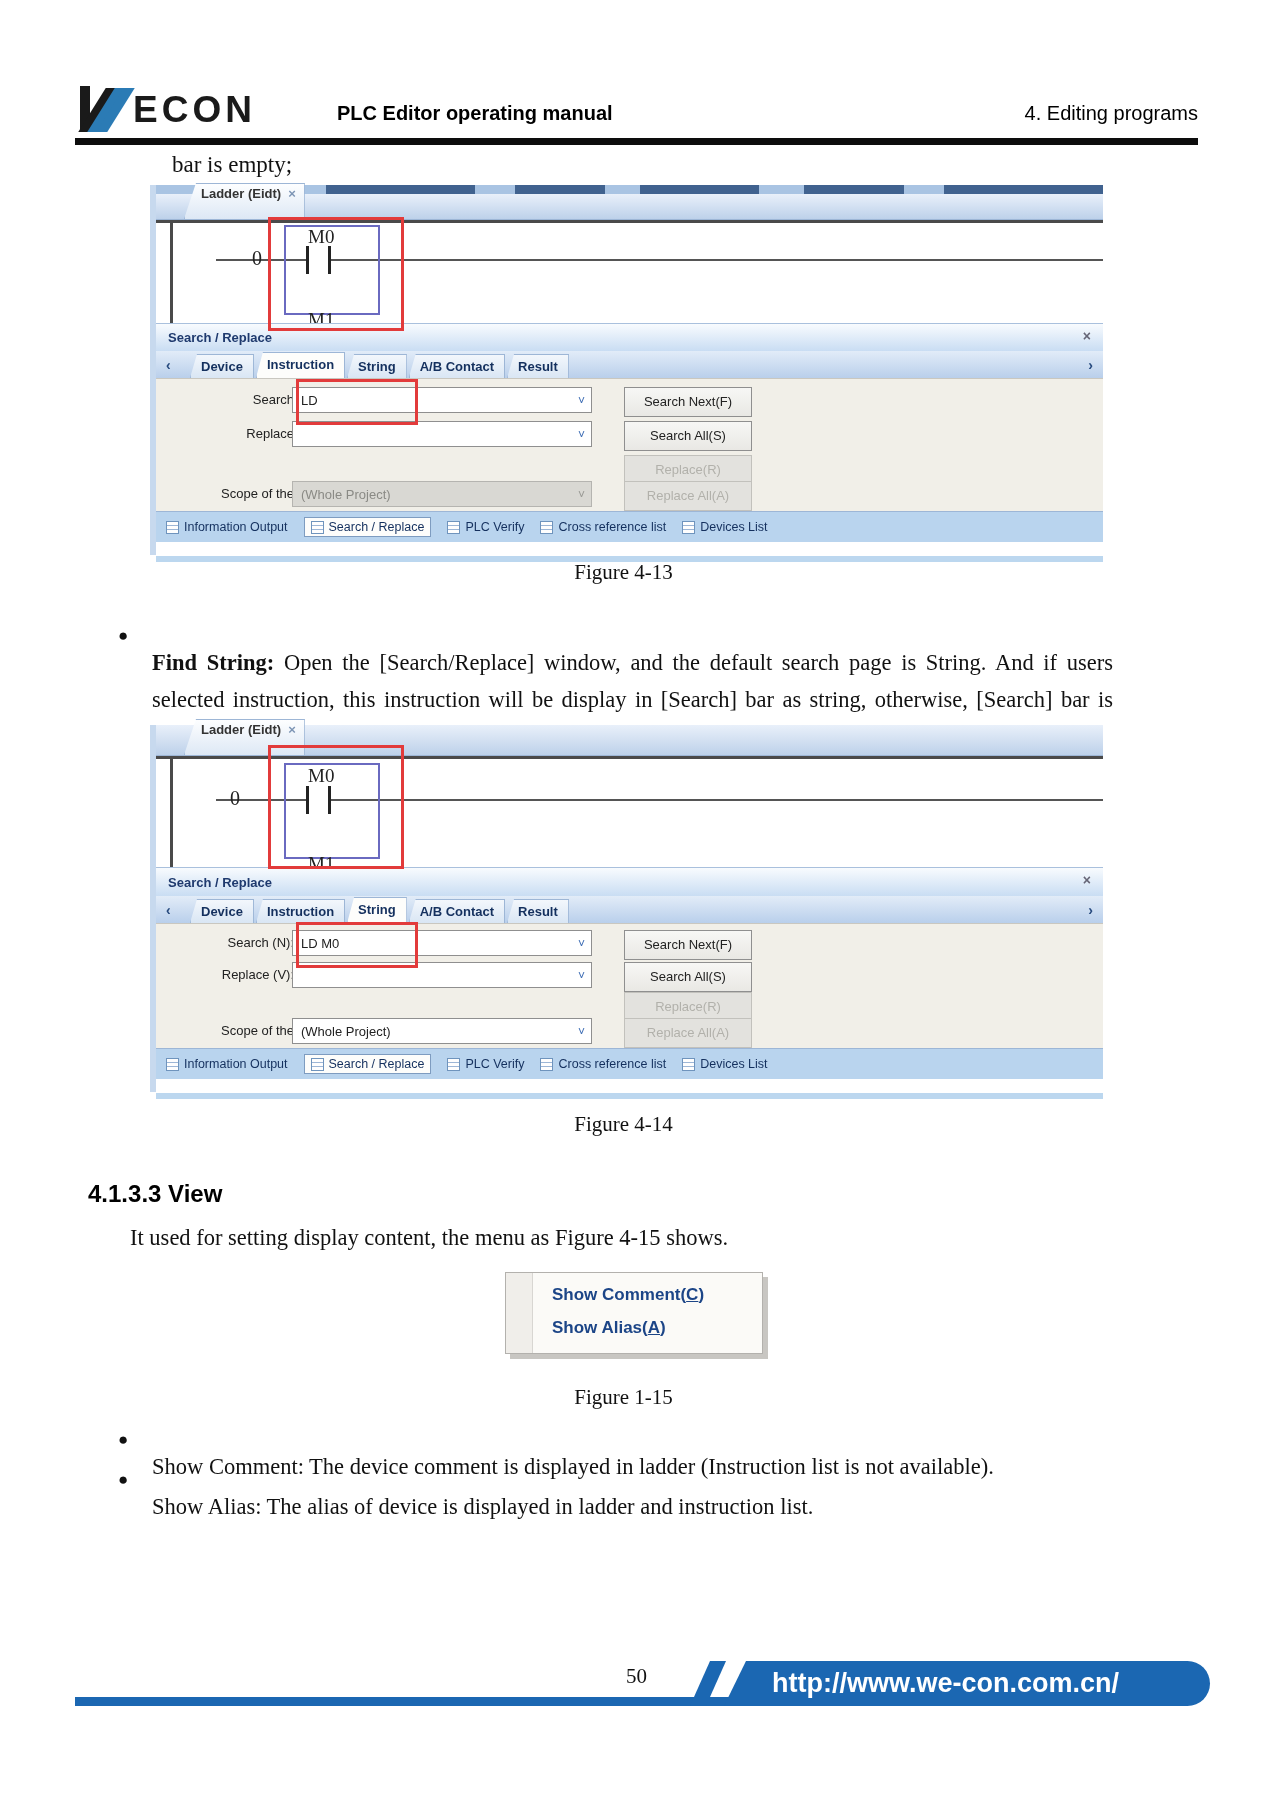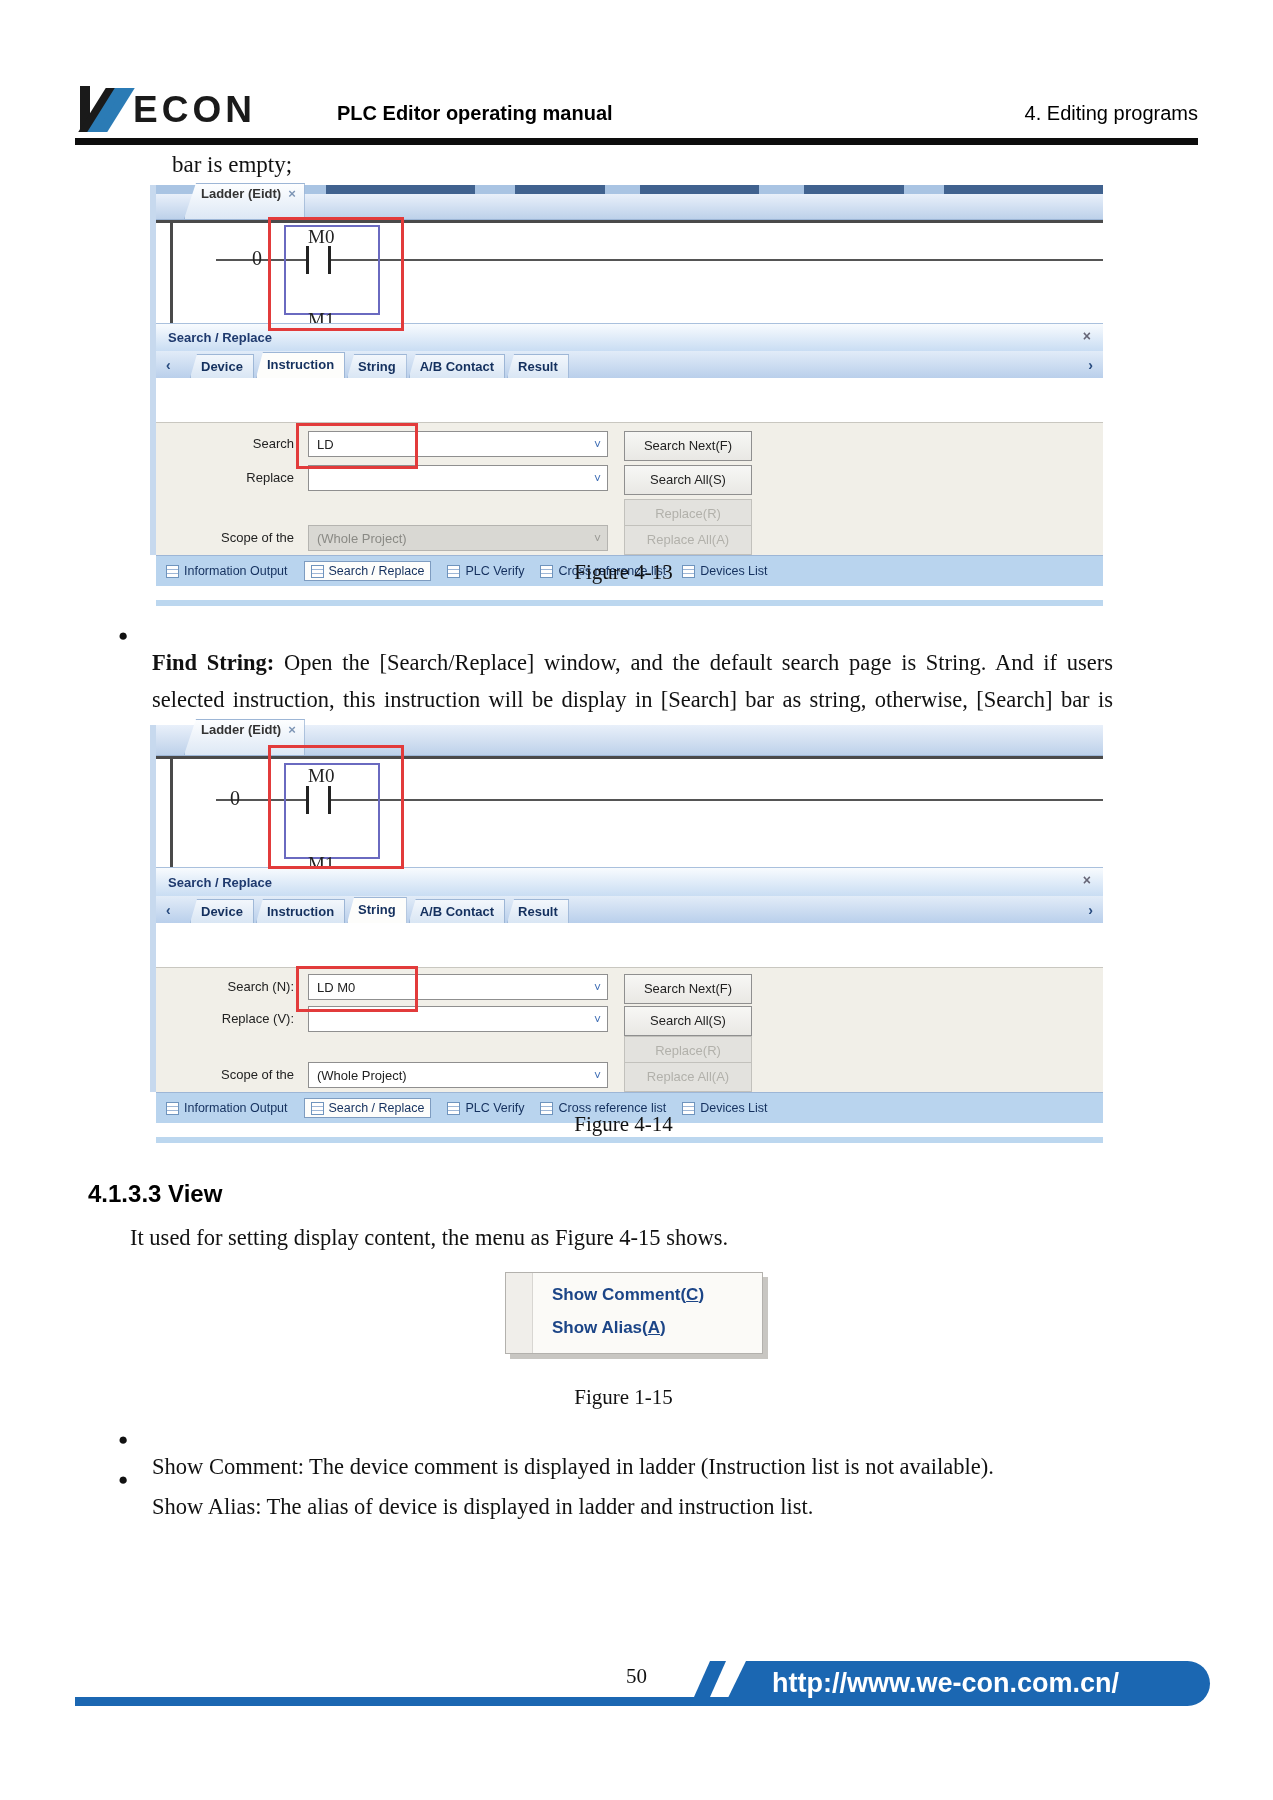--- a/index.html
+++ b/index.html
@@ -51,25 +51,25 @@
   .panel-title{font-size:13px;font-weight:bold;color:#1f3a6e;padding-left:12px;}
   .panel-x{position:absolute;right:12px;top:4px;color:#667;font-size:14px;font-weight:bold;}
   .tabstrip{position:relative;background:linear-gradient(#e2ecf8,#b9cfeb);
             display:flex;align-items:flex-end;padding-left:34px;}
   .chev{position:absolute;top:6px;color:#274a7e;font-size:14px;font-weight:bold;}
   .chev.l{left:10px;} .chev.r{right:10px;}
   .ptab{font-size:13px;font-weight:bold;color:#14305e;padding:4px 10px;margin-right:2px;
         background:linear-gradient(#f3f7fc,#d9e6f4);border:1px solid #9db6d6;border-bottom:none;
         clip-path:polygon(7px 0,100% 0,100% 100%,0 100%);}
   .ptab.active{background:#fdfdfb;padding-bottom:6px;}
-  .form{position:relative;background:#f1efe8;border-top:1px solid #c9c7c0;margin-top:44px;}
+  .form{position:relative;background:#f1efe8;border-top:1px solid #c9c7c0;}
   .frow{position:absolute;left:0;right:0;height:28px;}
   .flabel{position:absolute;left:28px;width:110px;text-align:right;font-size:13px;color:#222;
           top:5px;}
-  .combo{position:absolute;left:152px;width:300px;height:26px;background:#fff;
+  .combo{position:absolute;left:136px;width:300px;height:26px;background:#fff;
          border:1px solid #8f8f8f;font-size:13px;color:#222;line-height:26px;
          padding-left:8px;box-sizing:border-box;}
   .combo .dd{position:absolute;right:6px;top:0;color:#3f6eb5;font-size:12px;}
   .combo.disabled{background:#d9d8d3;border-color:#b5b4b0;color:#8a8a85;}
   .combo.disabled .dd{color:#9a9a95;}
   .btn{position:absolute;left:468px;width:126px;height:28px;background:linear-gradient(#f7f7f5,#e9e8e4);
        border:1px solid #8f8f8f;font-size:13px;color:#222;text-align:center;line-height:28px;}
   .btn.disabled{background:#e3e2de;border-color:#c2c1bc;color:#b2b1ab;}
   .bottombar{position:relative;background:#b9d4ee;display:flex;align-items:center;
              padding-left:10px;gap:16px;border-top:1px solid #9db6d6;}

